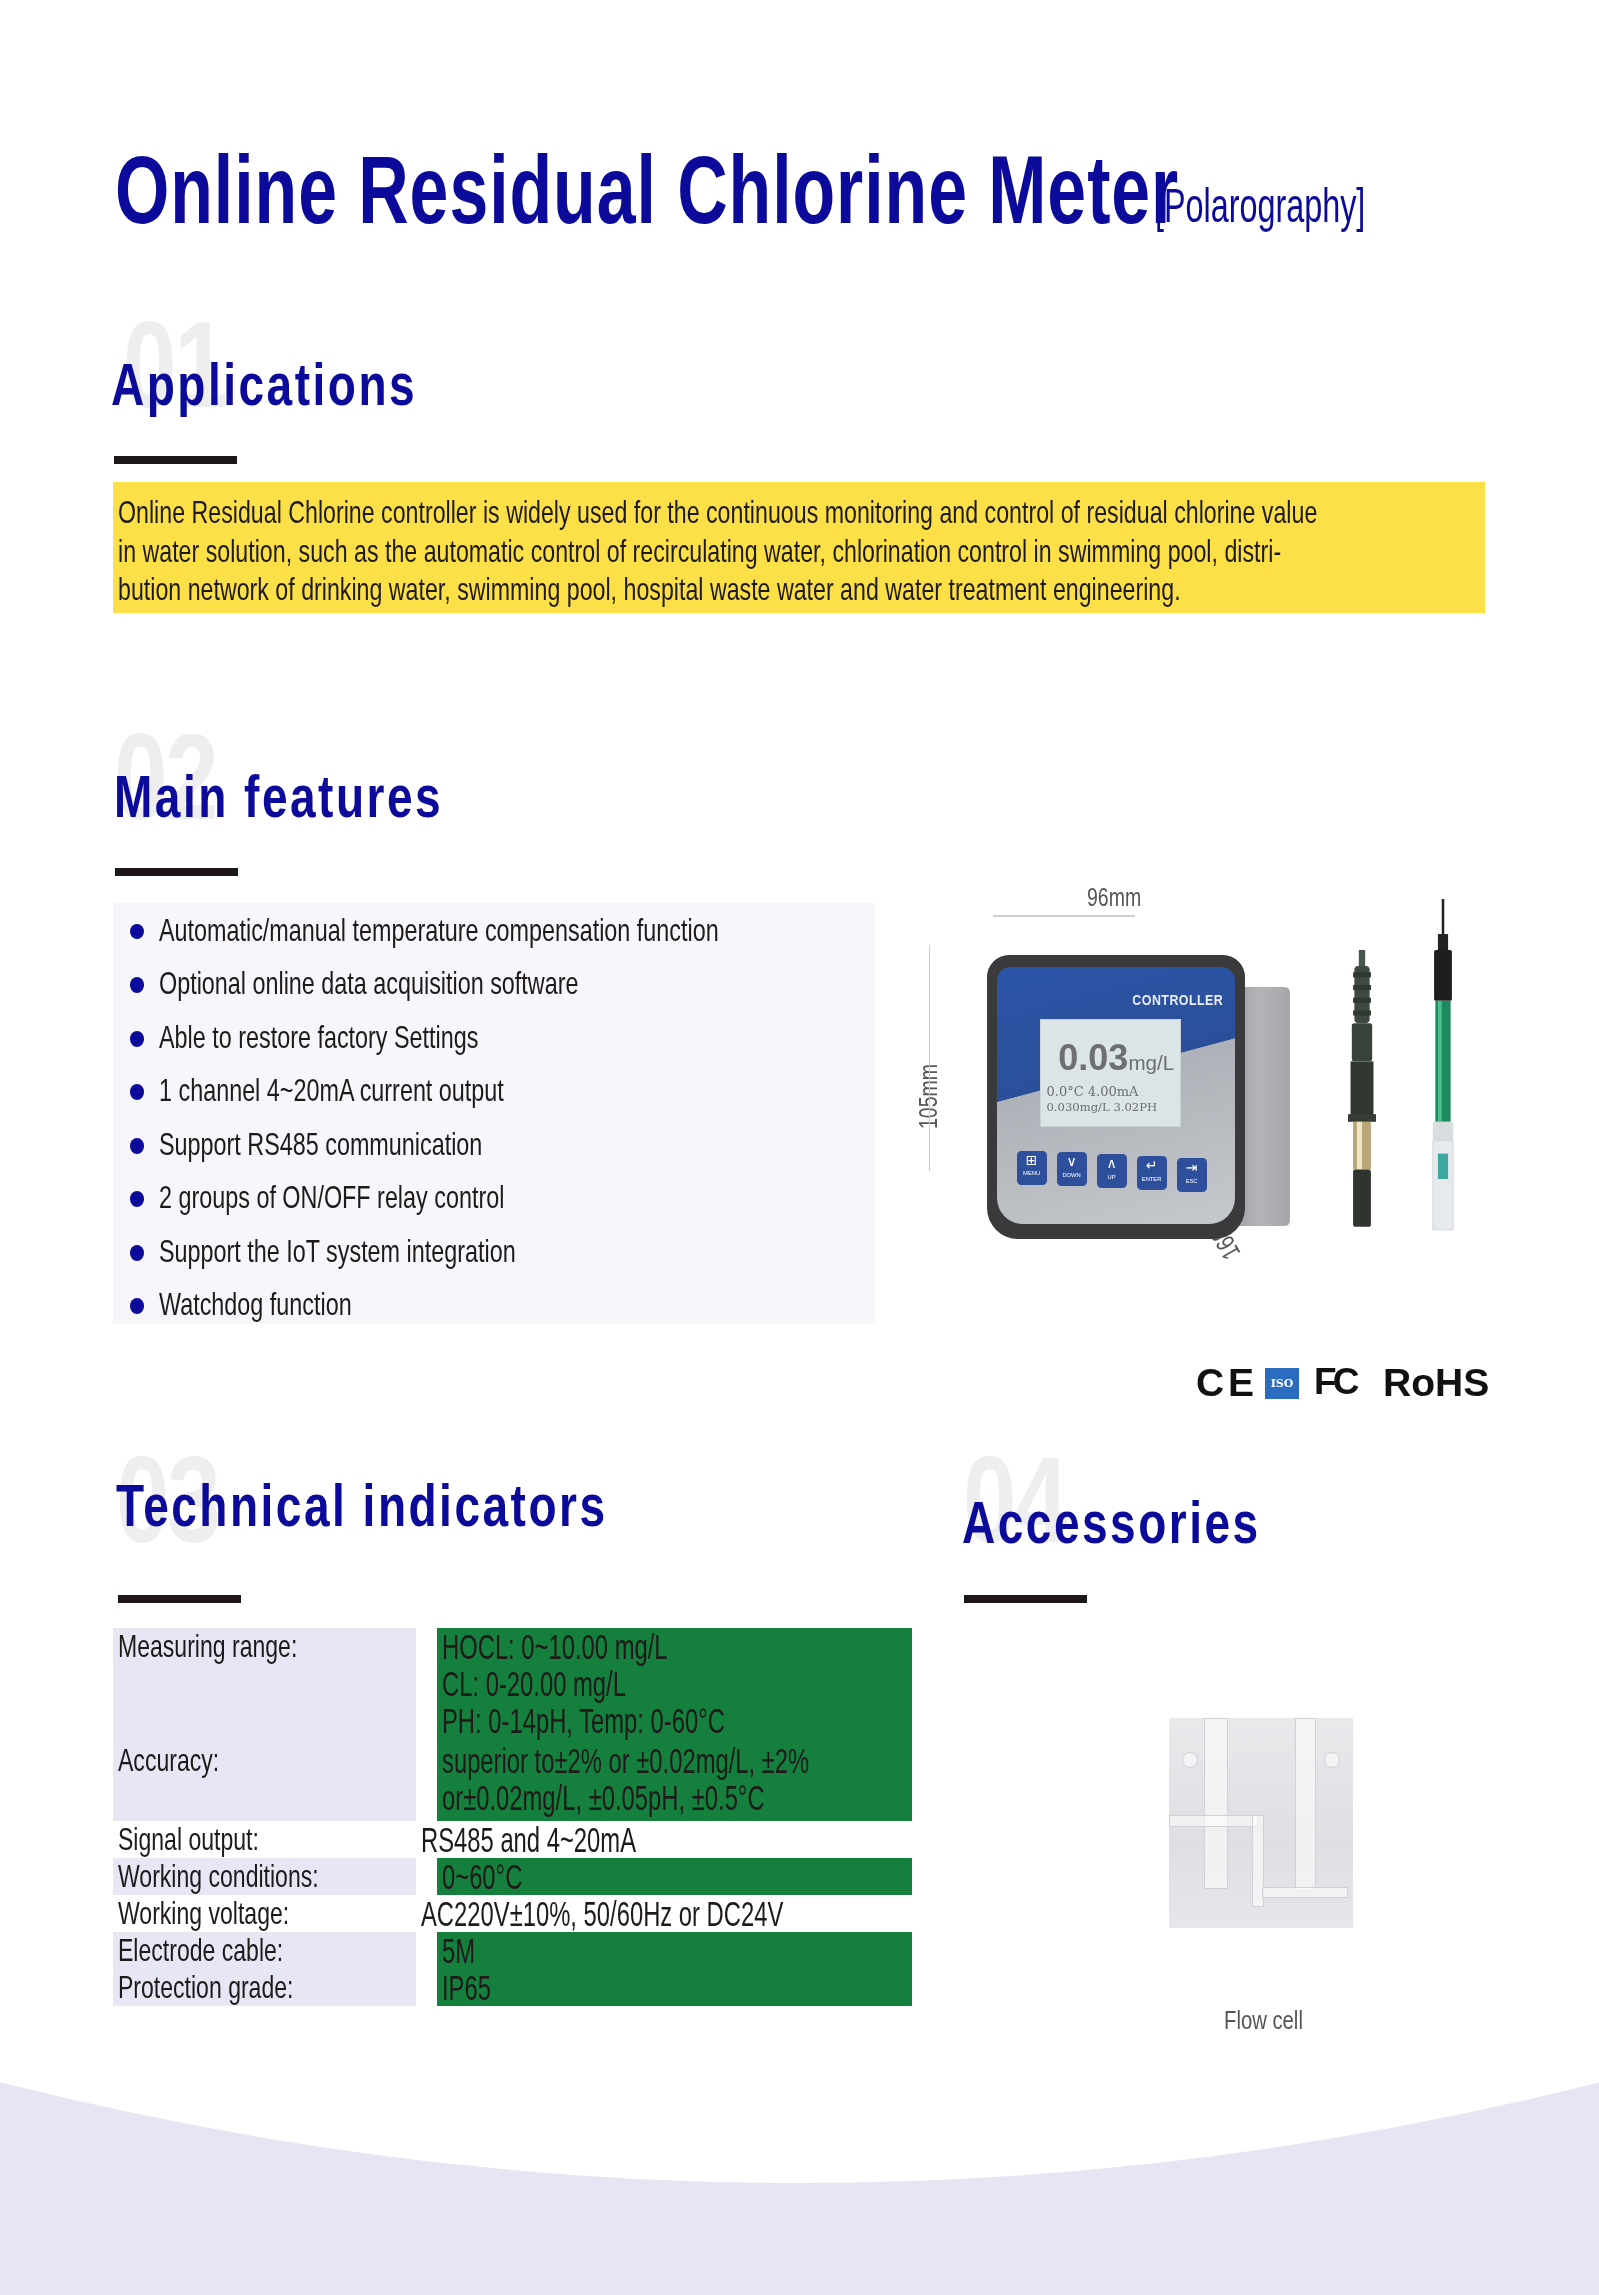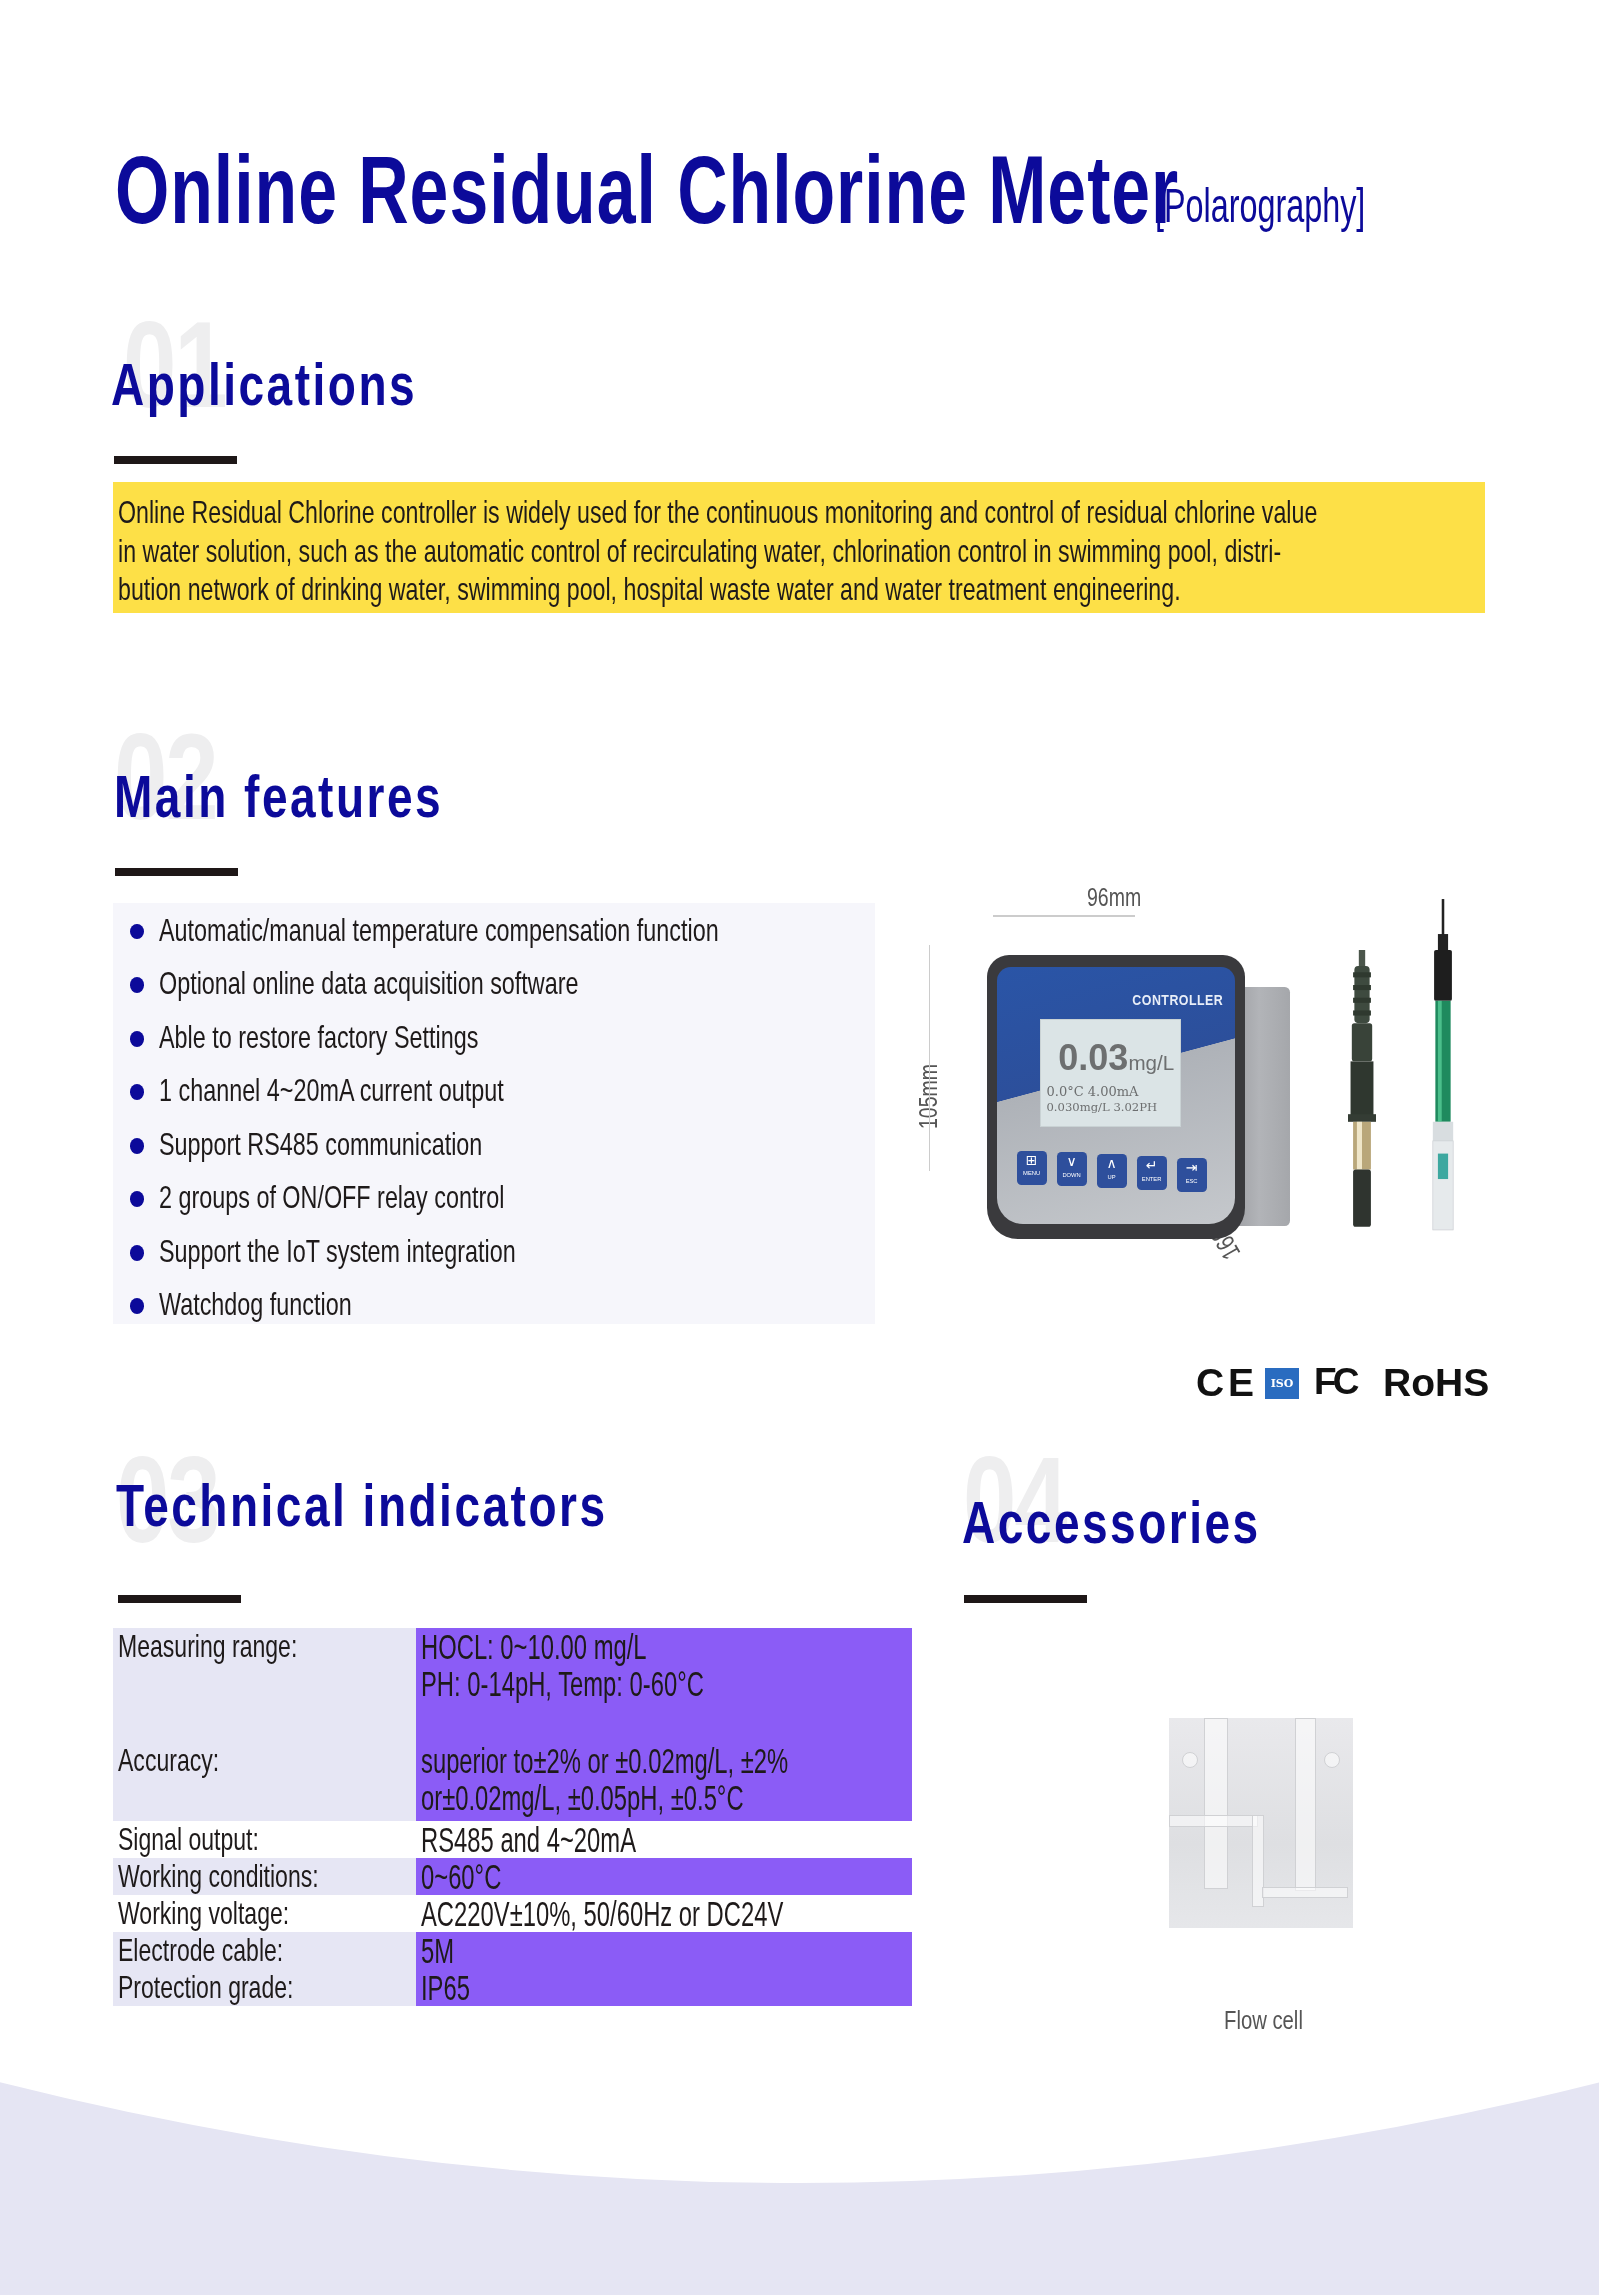--- a/index.html
+++ b/index.html
@@ -112,21 +112,21 @@
     position: absolute; left: 69px; top: 10.3px; width: 34px; height: 31px; background: #2a6cc0;
     color: #fff; font-family: "DejaVu Serif", serif; font-weight: bold; font-size: 11px; line-height: 31px; text-align: center;
   }
   .cert-fc { position: absolute; left: 118px; top: 2.6px; font-size: 37px; font-weight: bold; color: #111; letter-spacing: -3.9px; }
   .cert-rohs { position: absolute; left: 187px; top: 2.6px; font-size: 39px; font-weight: bold; color: #111; }
 
   
   .spec-table { left: 113px; top: 1628px; width: 762px; }
   .spec-row { position: relative; width: 100%; padding-left: 37px; }
   .spec-row.shaded .spec-label { background: #e6e6f4; }
-  .spec-row.shaded .spec-value { background: #8b5cf6; }
+  .spec-row.shaded .spec-value { background: #15803d; margin-left: 21px; }
   .spec-label, .spec-value {
     position: absolute; top: 0; bottom: 0; font-size: 32px; line-height: 37px; color: #1e1a1a; white-space: nowrap;
   }
   .spec-label { left: 0; width: 303px; padding-left: 4.5px; box-sizing: border-box; }
   .spec-value { left: 303px; right: 0; padding-left: 5.2px; box-sizing: border-box; font-size: 35px; }
   .spec-label .cond { transform: scaleX(0.72); }
   .spec-value .cond { transform: scaleX(0.68); }
   .spec-value .line { display: block; height: 37px; }
 
   
@@ -312,20 +312,21 @@
 <div class="abs sec-title navy" style="left:962px; top:1494px;">
   <span class="cond">Accessories</span>
 </div>
 <div class="abs sec-bar" style="left:964px; top:1595px;"></div>
 
 <div class="abs spec-table">
   <div class="spec-row shaded" style="height:114px;">
     <div class="spec-label"><span class="cond">Measuring range:</span></div>
     <div class="spec-value">
       <span class="line"><span class="cond">HOCL: 0~10.00 mg/L</span></span>
+      <span class="line"><span class="cond">CL: 0-20.00 mg/L</span></span>
       <span class="line"><span class="cond">PH: 0-14pH,  Temp: 0-60°C</span></span>
     </div>
   </div>
   <div class="spec-row shaded" style="height:79px;">
     <div class="spec-label"><span class="cond">Accuracy:</span></div>
     <div class="spec-value">
       <span class="line"><span class="cond">superior to±2% or ±0.02mg/L, ±2%</span></span>
       <span class="line"><span class="cond">or±0.02mg/L, ±0.05pH, ±0.5°C</span></span>
     </div>
   </div>

